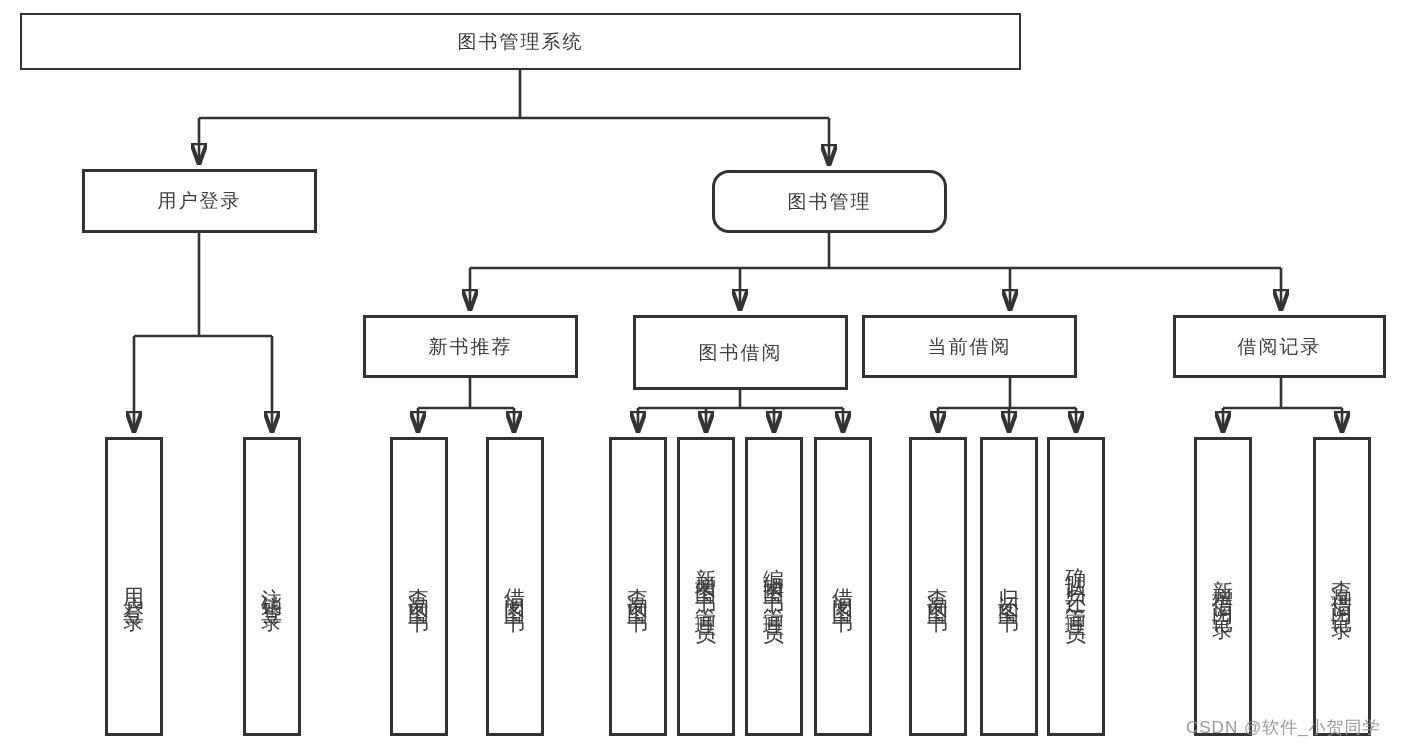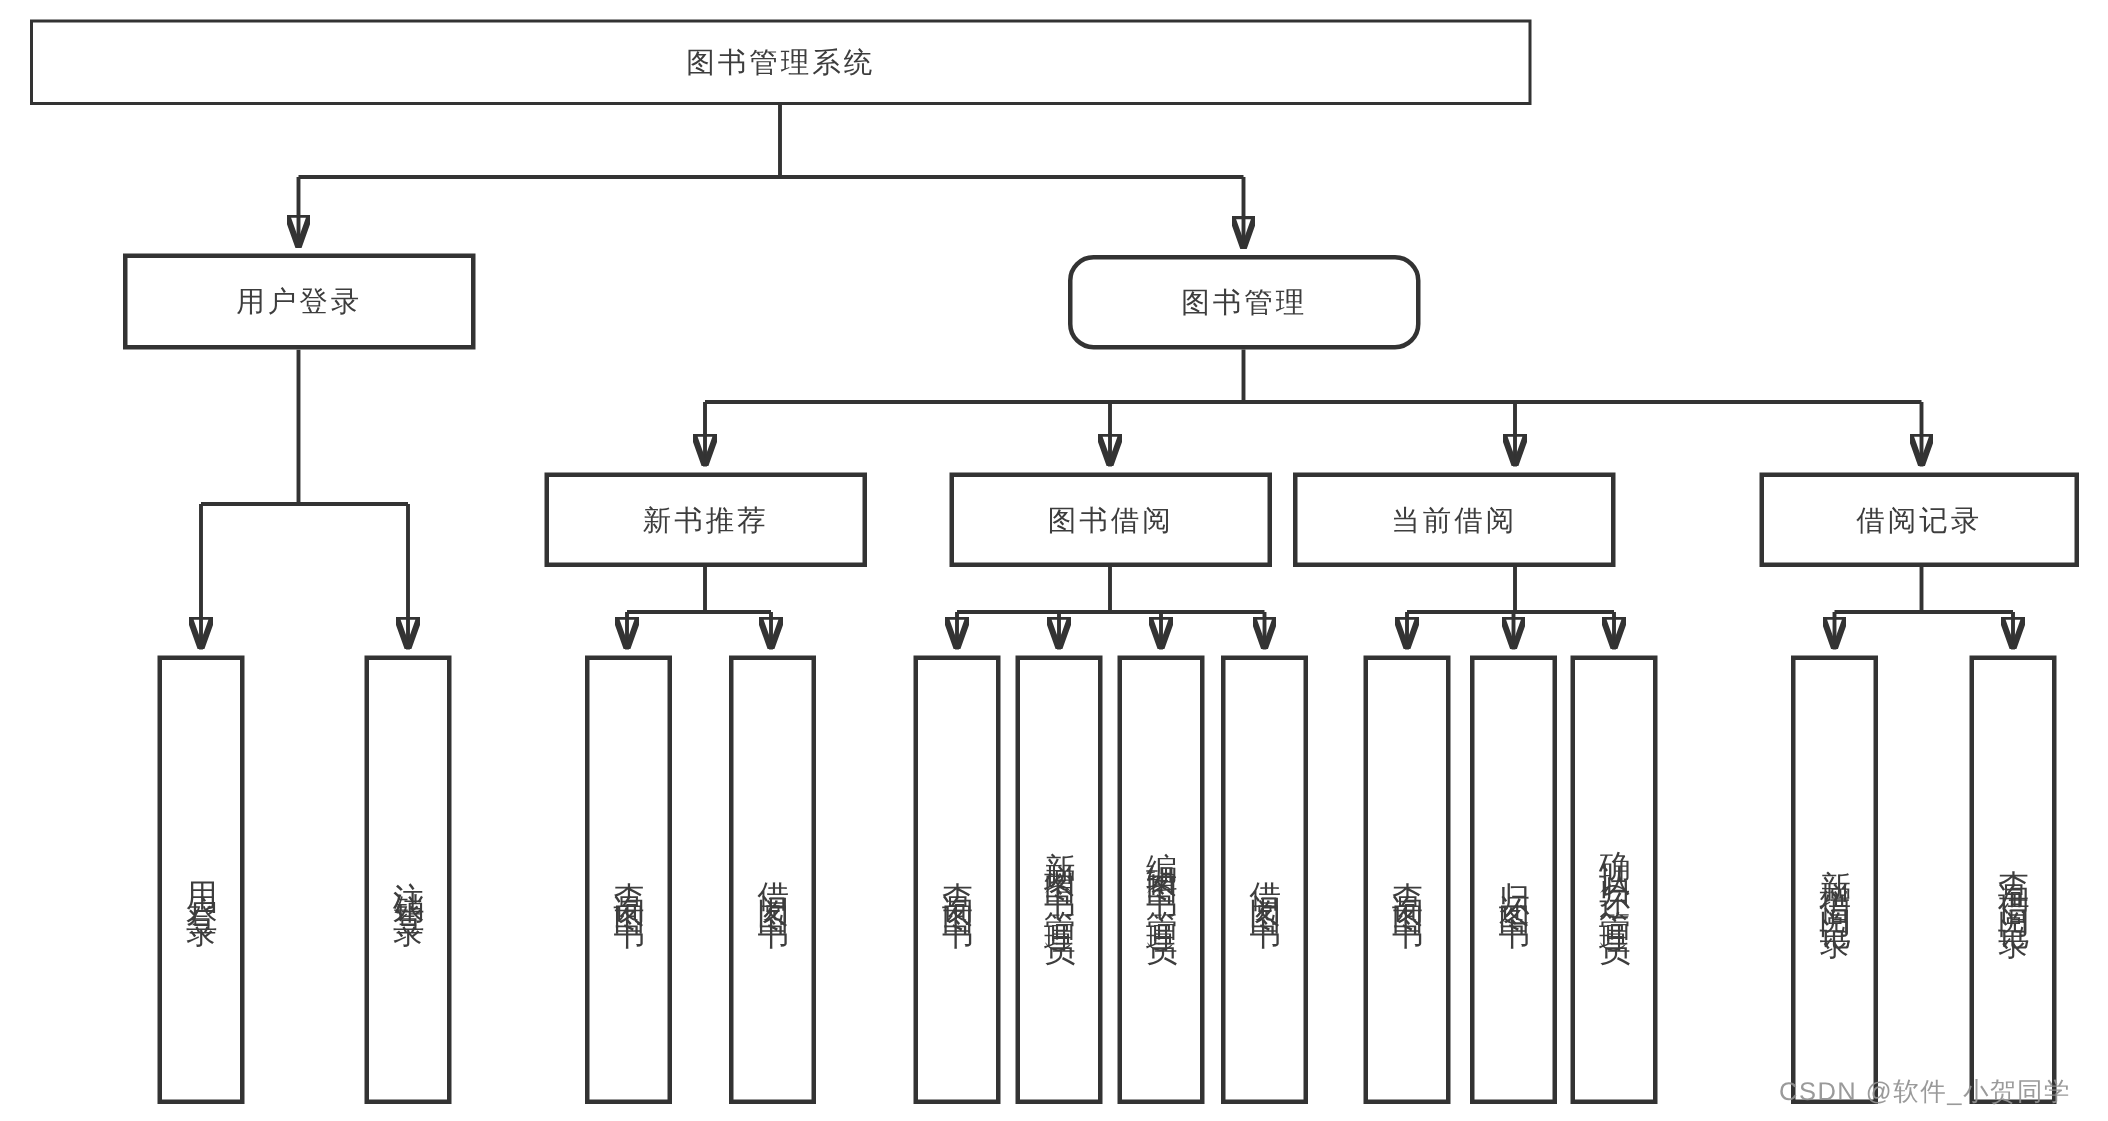--- a/index.html
+++ b/index.html
@@ -86,21 +86,21 @@
 <div class="node h-node" style="left:82px; top:169px; width:235px; height:64px;">
   <span>用户登录</span>
 </div>
 <div class="node h-node" style="left:712px; top:170px; width:235px; height:63px;border-radius:17px;">
   <span>图书管理</span>
 </div>
 
 <div class="node h-node" style="left:363px; top:315px; width:215px; height:63px;">
   <span>新书推荐</span>
 </div>
-<div class="node h-node" style="left:633px; top:315px; width:215px; height:63px;">
+<div class="node h-node" style="left:633px; top:315px; width:215px; height:75px;">
   <span>图书借阅</span>
 </div>
 <div class="node h-node" style="left:862px; top:315px; width:215px; height:63px;">
   <span>当前借阅</span>
 </div>
 <div class="node h-node" style="left:1173px; top:315px; width:213px; height:63px;">
   <span>借阅记录</span>
 </div>
 
 <div class="node leaf-node" style="left:105px; top:437px; width:58px; height:299px;">

